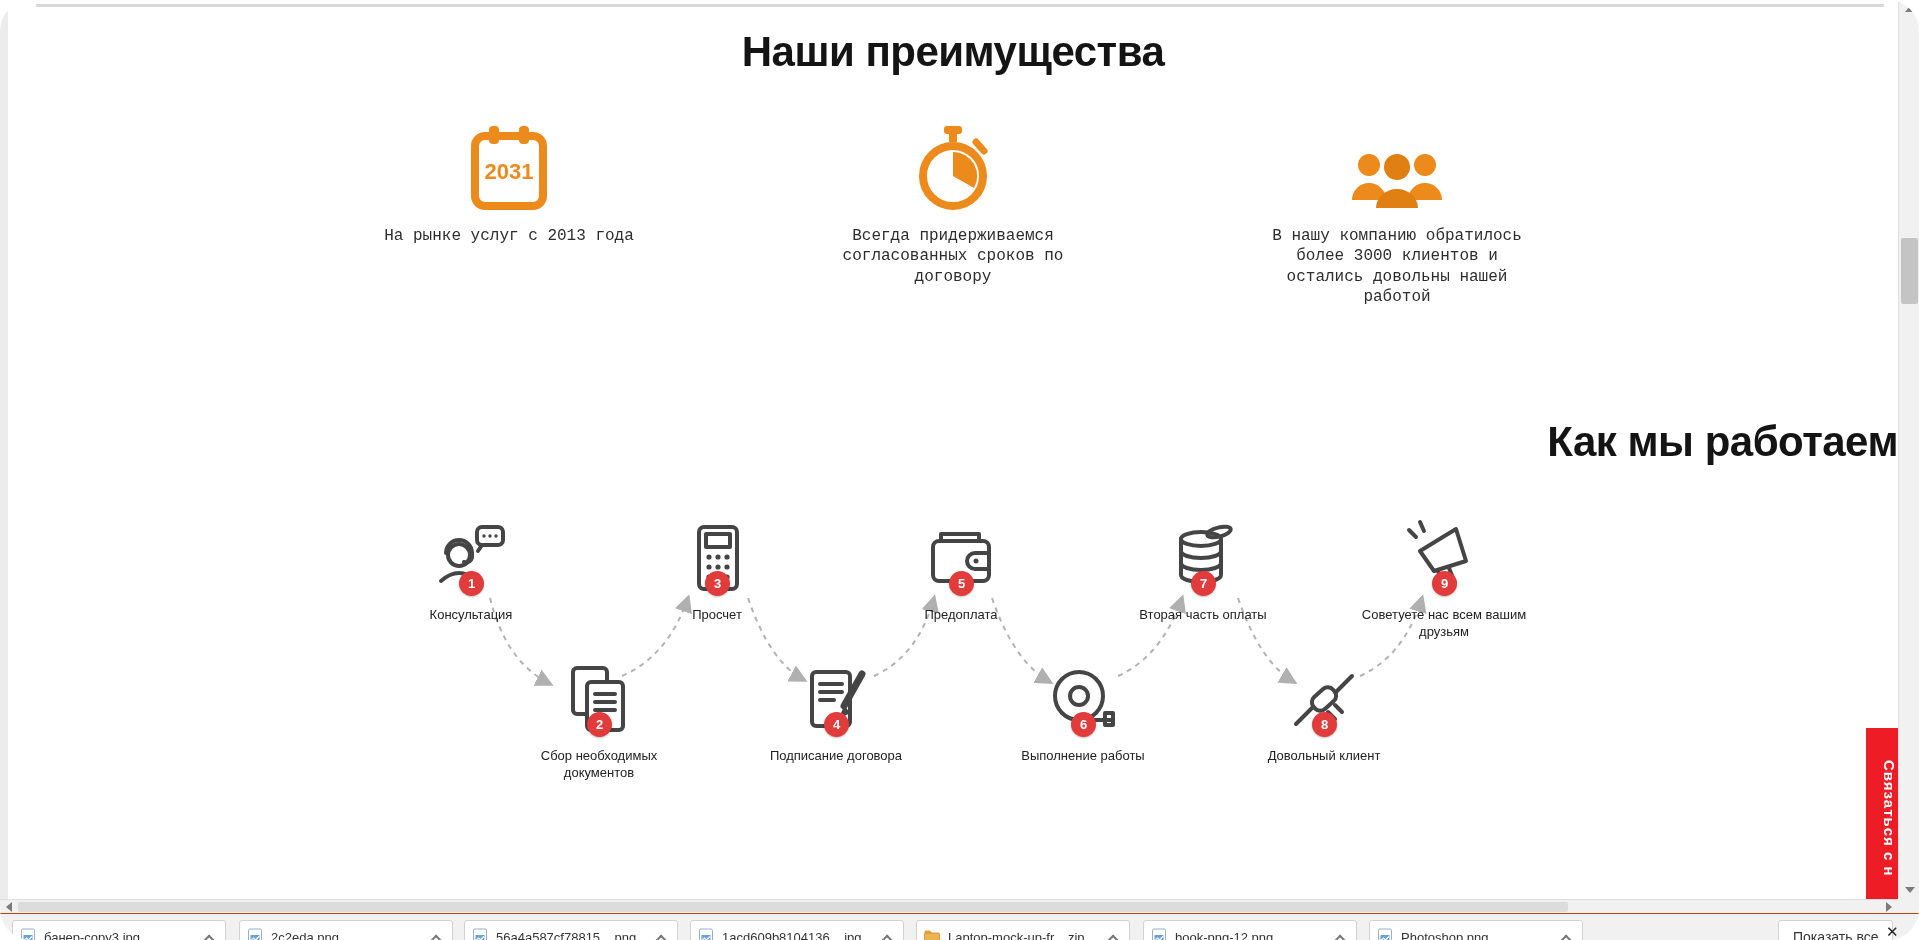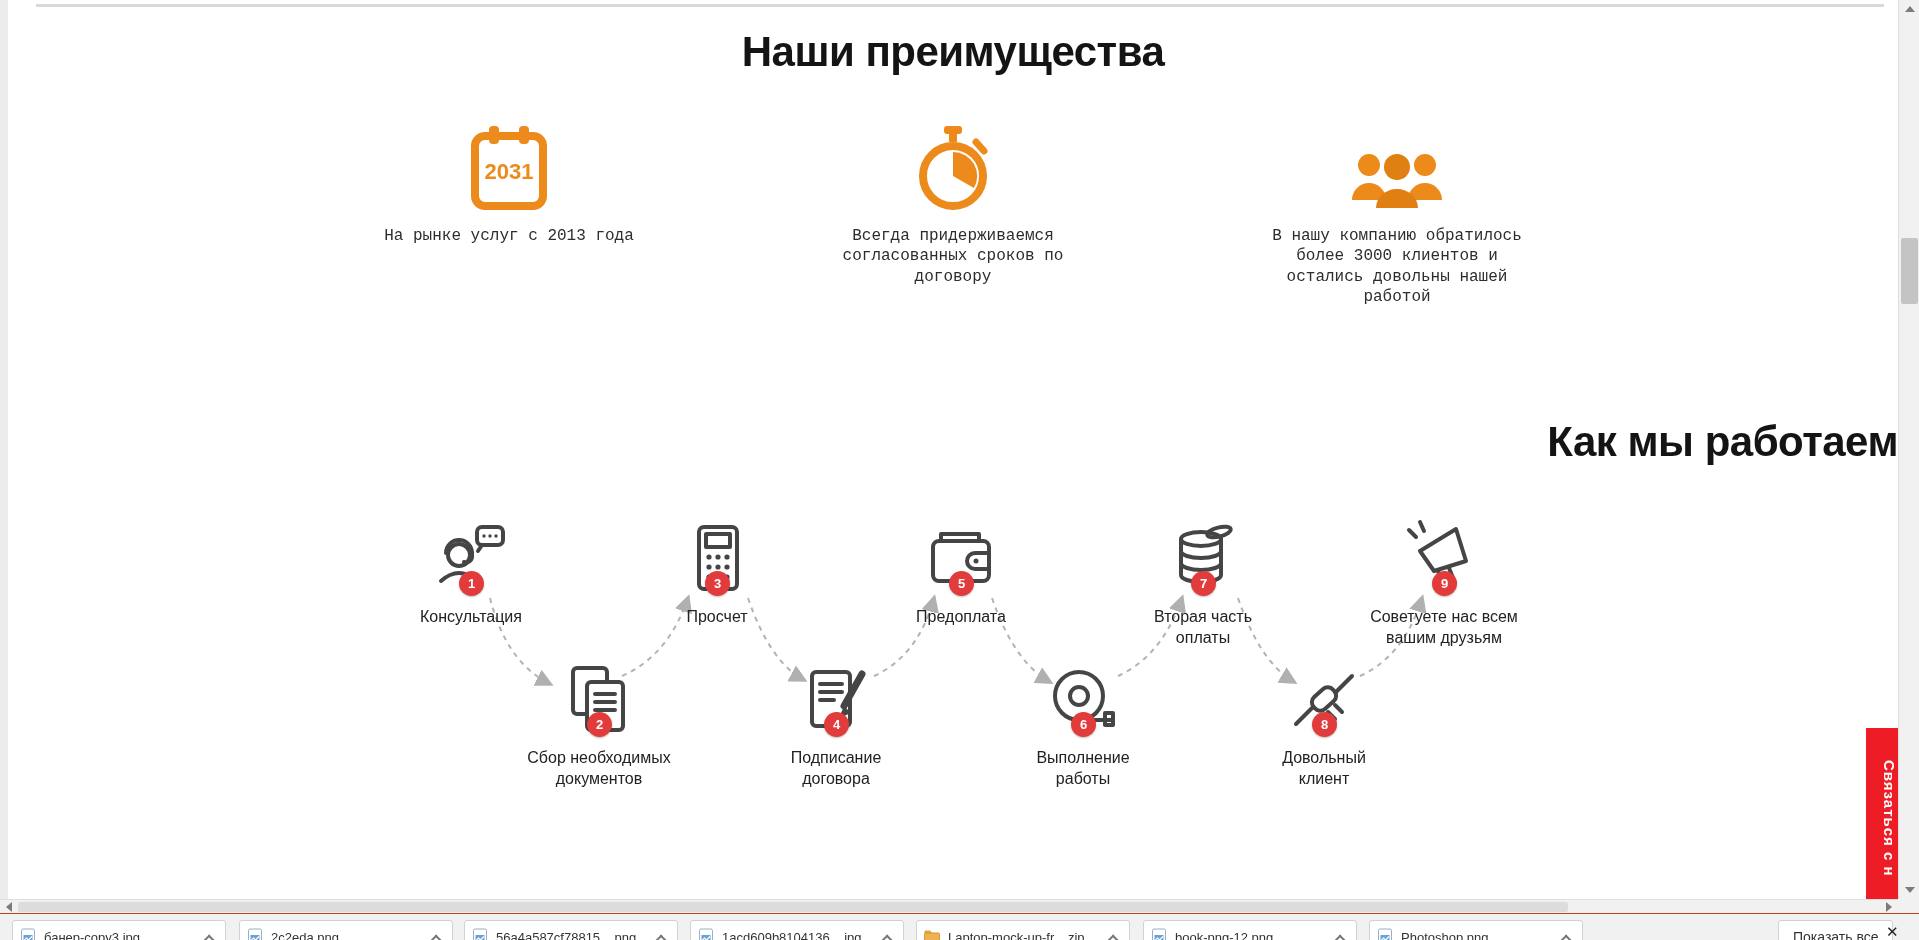--- a/index.html
+++ b/index.html
@@ -1,17 +1,17 @@
 <!DOCTYPE html>
 <html><head>
 <meta charset="utf-8">
 <style>
   * { margin:0; padding:0; box-sizing:border-box; }
   body { font-family:"Liberation Sans", sans-serif; }
-  .viewport { position:relative; width:1919px; height:940px; overflow:hidden; background:#fff; }
+  .viewport { position:relative; width:1919px; height:940px; overflow:hidden; background:#fff;border-radius:31px; }
 
   .left-strip { position:absolute; left:0; top:0; width:8px; height:899px; background:#ececec; }
   .top-line  { position:absolute; left:36px; top:4px; width:1848px; height:3px; background:#d9d9d9; }
 
   .sec-title { position:absolute; left:8px; width:1890px; text-align:center;
                font-size:42px; font-weight:700; color:#141414; letter-spacing:-0.5px; }
   .title-advantages { top:28px; }
   .title-how { top:418px;text-align:right; }
 
   
@@ -23,21 +23,21 @@
   
   .arrows-svg { position:absolute; left:0; top:0; width:1919px; height:940px; pointer-events:none; z-index:1; }
   .step { position:absolute; text-align:center; z-index:2; }
   .step.toprow { top:519px; }
   .step.bottomrow { top:660px; }
   .step-icon-wrap { position:relative; width:80px; height:80px; margin:0 auto; }
   .step-icon-wrap svg { display:block; }
   .badge { position:absolute; left:28px; top:52px; width:25px; height:25px; border-radius:50%;
            background:#e23b3b; color:#fff; font-size:13px; font-weight:700;
            display:flex; align-items:center; justify-content:center; box-shadow:0 1px 2px rgba(0,0,0,.25); }
-  .step-label { margin-top:8px; font-size:16px; line-height:1.3; color:#222; }
+  .step-label { margin-top:8px; font-size:13px; line-height:1.3; color:#222; }
 
   .lineicon { stroke:#454545; stroke-width:4; fill:none; stroke-linecap:round; stroke-linejoin:round; }
 
   
   .contact-tab { position:absolute; left:1866px; top:728px; width:32px; height:171px; background:#ee1c25;
                  color:#fff; font-size:15px; font-weight:700; writing-mode:vertical-rl;
                  text-align:left; padding-top:10px; letter-spacing:1px; cursor:pointer; z-index:5;
                  display:flex; justify-content:center; }
 
   

